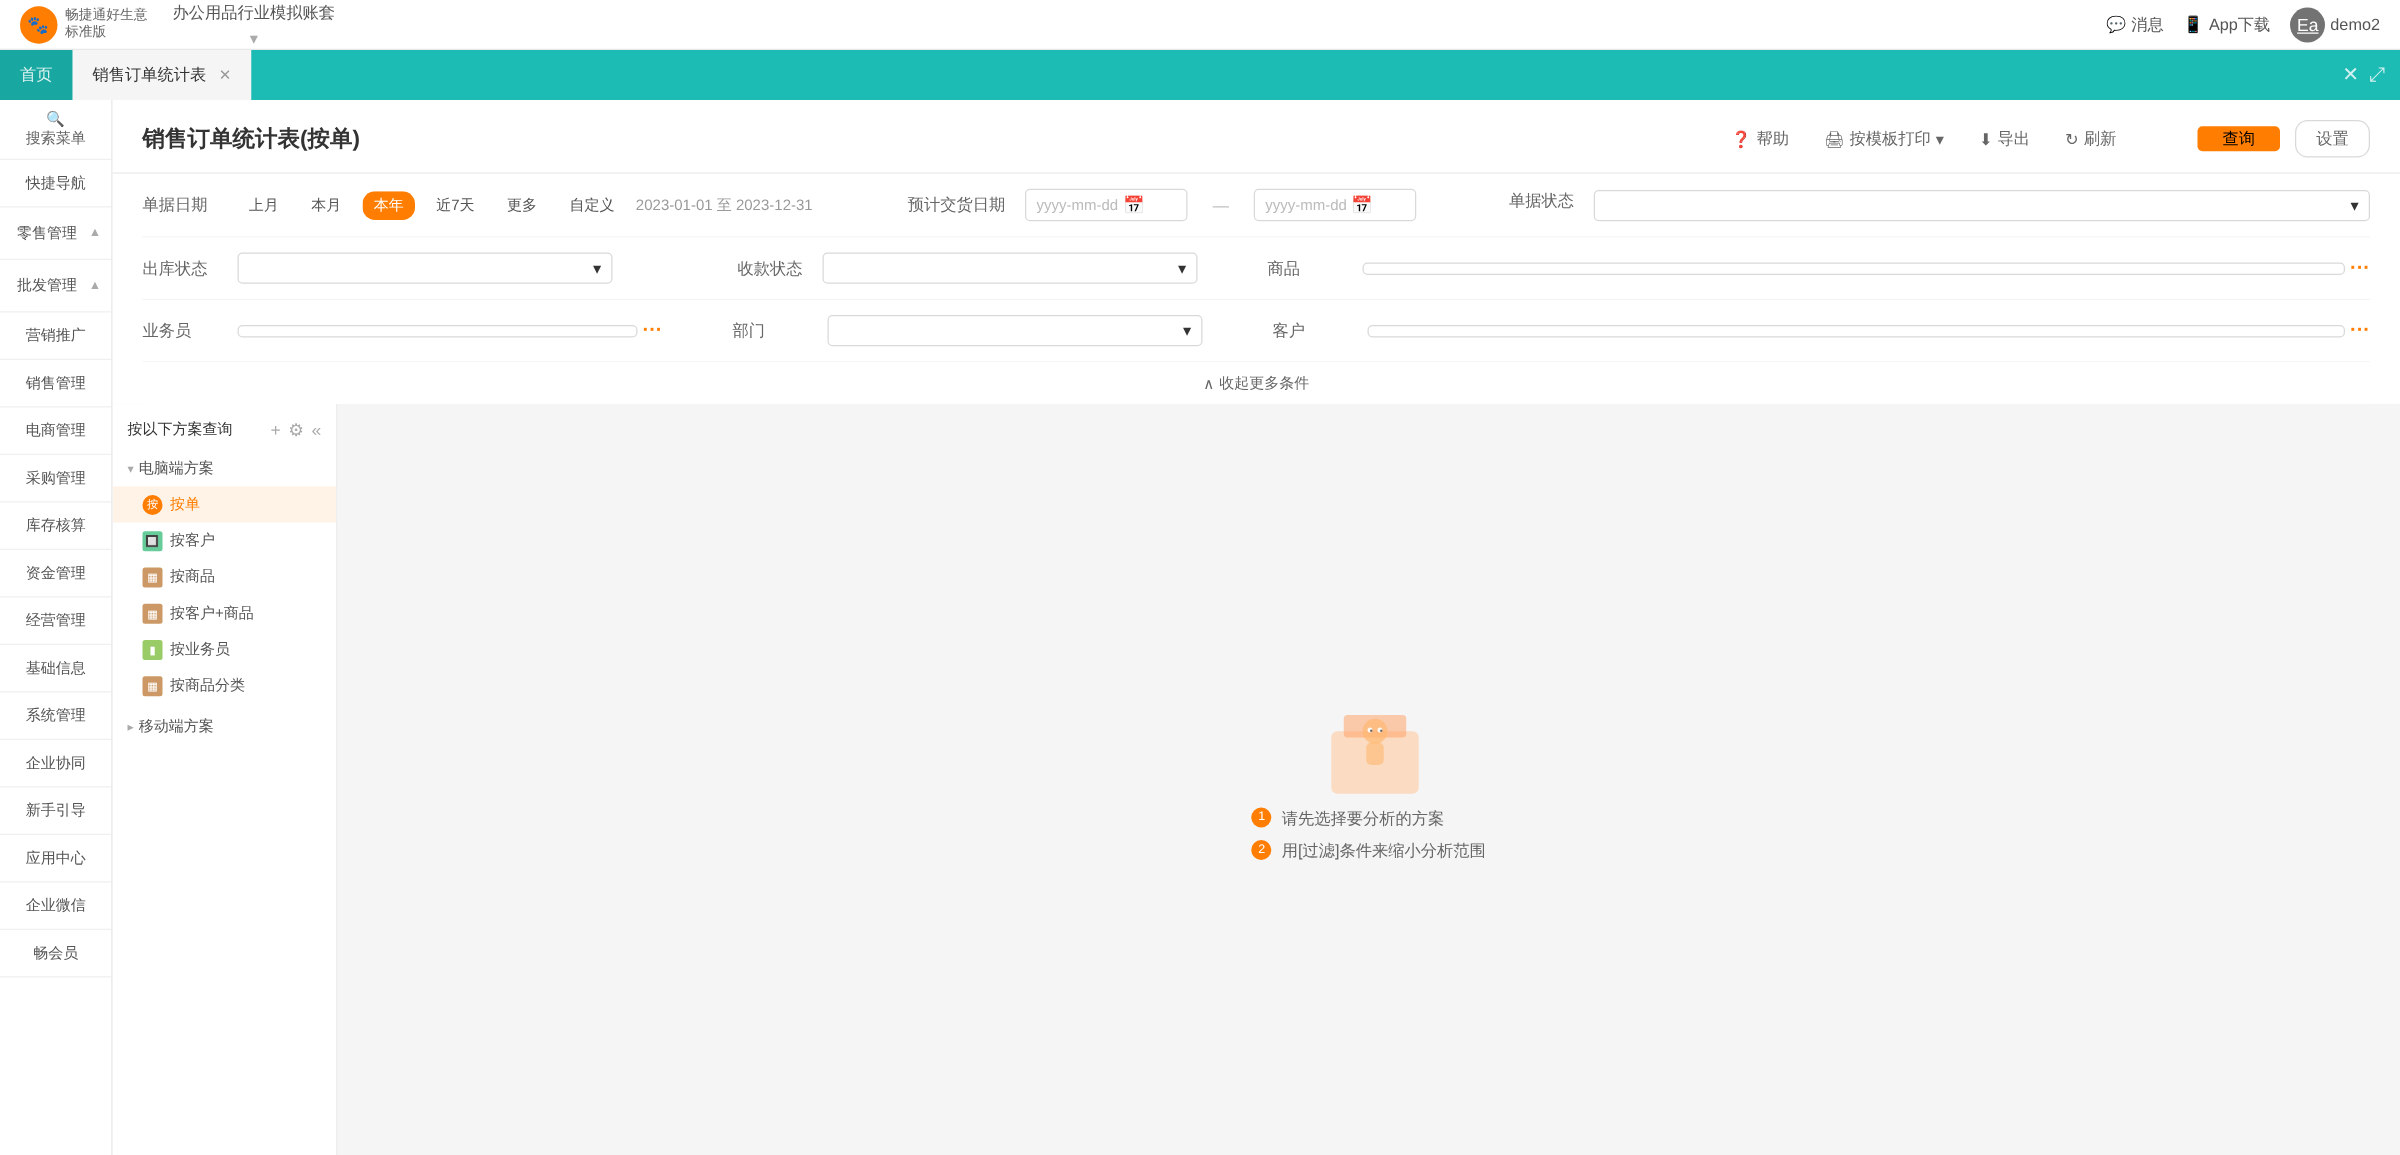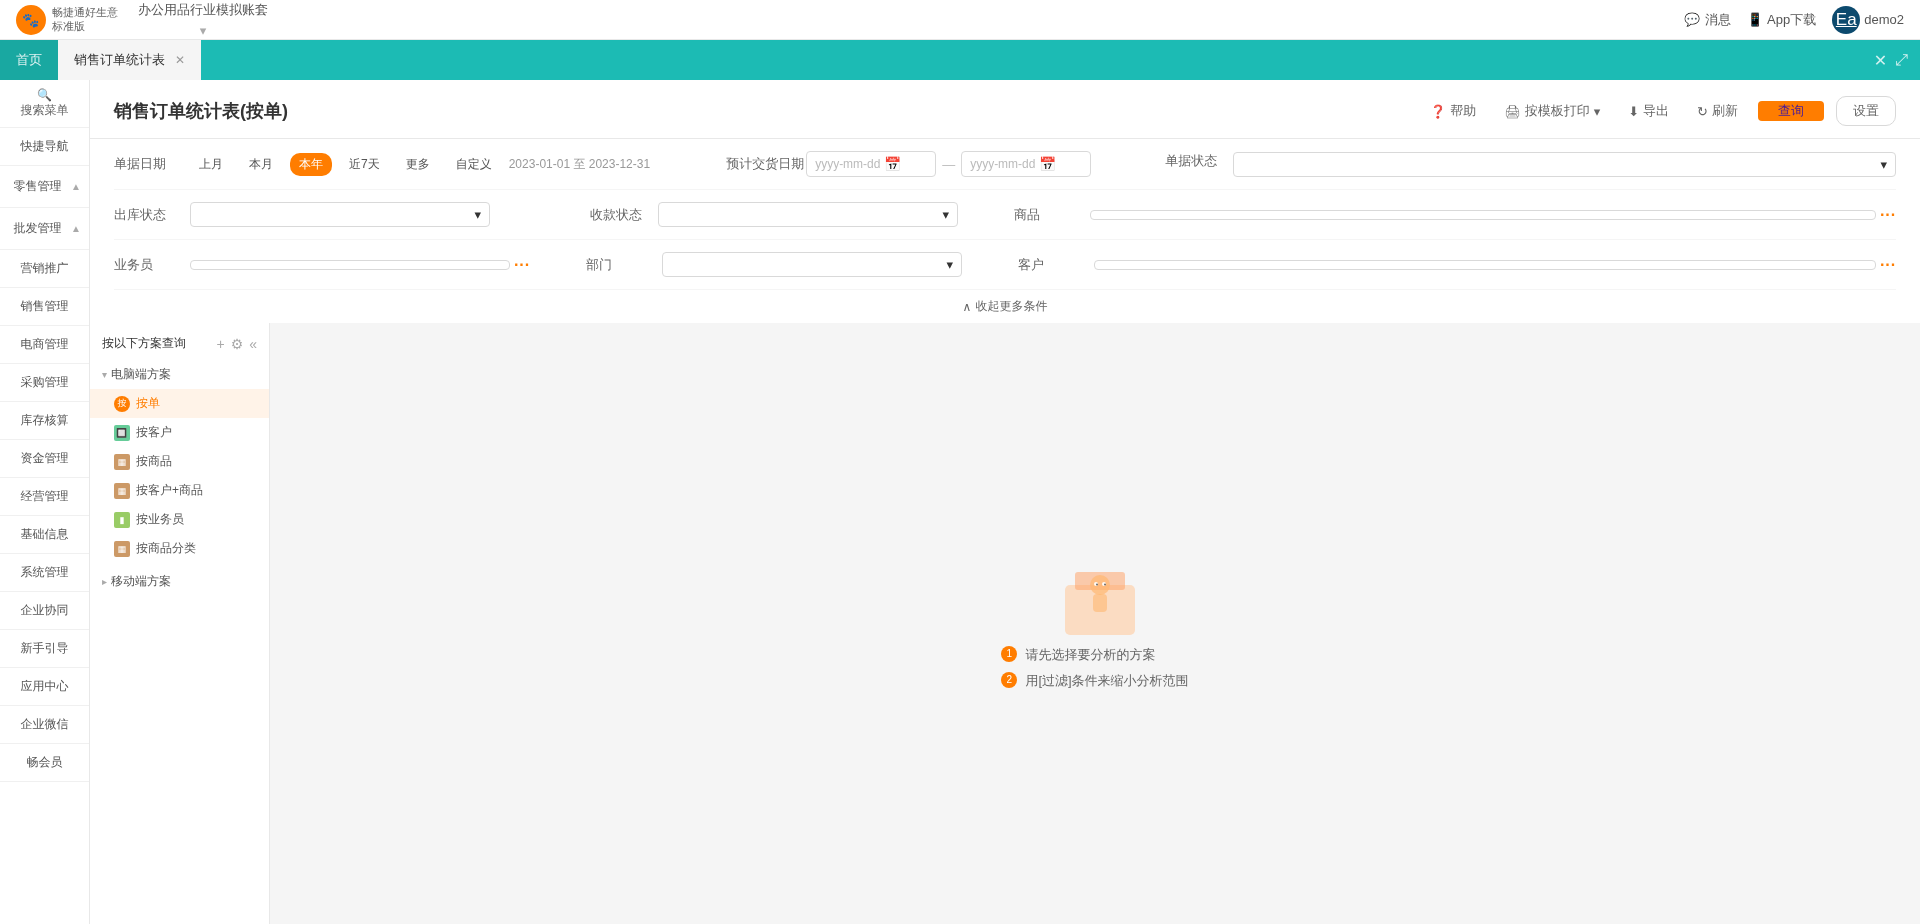--- a/index.html
+++ b/index.html
@@ -59,26 +59,26 @@
     .header-action {
       display: flex;
       align-items: center;
       gap: 4px;
       cursor: pointer;
     }
     .avatar {
       width: 28px;
       height: 28px;
       border-radius: 50%;
-      background: #0c4a6e;
+      background: #737373;
       display: flex;
       align-items: center;
       justify-content: center;
       color: white;
-      font-size: 17px;
+      font-size: 14px;
       text-decoration: underline;
     }
 
     
     .tab-bar {
       background: #1cbbb4;
       height: 40px;
       display: flex;
       align-items: center;
       padding: 0 0;
@@ -200,26 +200,27 @@
       align-items: center;
       gap: 4px;
       font-size: 13px;
       color: #666;
       cursor: pointer;
       padding: 4px 8px;
       border-radius: 3px;
     }
     .btn-primary {
       background: #ff7d00;
-      color: #4c1d95;
+      color: #000000;
       border: none;
       padding: 1px 20px;
       border-radius: 4px;
       cursor: pointer;
       font-size: 13px;
+      margin-left: 45px;
     }
     .btn-secondary {
       background: white;
       color: #666;
       border: 1px solid #d9d9d9;
       padding: 5px 16px;
       border-radius: 10px;
       cursor: pointer;
       font-size: 13px;
     }
@@ -579,21 +580,21 @@
         <span class="filter-label">单据日期</span>
         <div class="filter-date-group">
           <span class="date-btn">上月</span>
           <span class="date-btn">本月</span>
           <span class="date-btn active">本年</span>
           <span class="date-btn">近7天</span>
           <span class="date-btn">更多</span>
           <span class="date-btn">自定义</span>
           <span class="date-range-text">2023-01-01 至 2023-12-31</span>
         </div>
-        <div style="display:flex;align-items:center;gap:2px;margin-left:60px;">
+        <div style="display:flex;align-items:center;gap:16px;margin-left:60px;">
           <span class="filter-label">预计交货日期</span>
           <div class="filter-date-input">
             <span>yyyy-mm-dd</span>
             <span class="calendar-icon">📅</span>
           </div>
           <span class="filter-date-dash">—</span>
           <div class="filter-date-input">
             <span>yyyy-mm-dd</span>
             <span class="calendar-icon">📅</span>
           </div>

